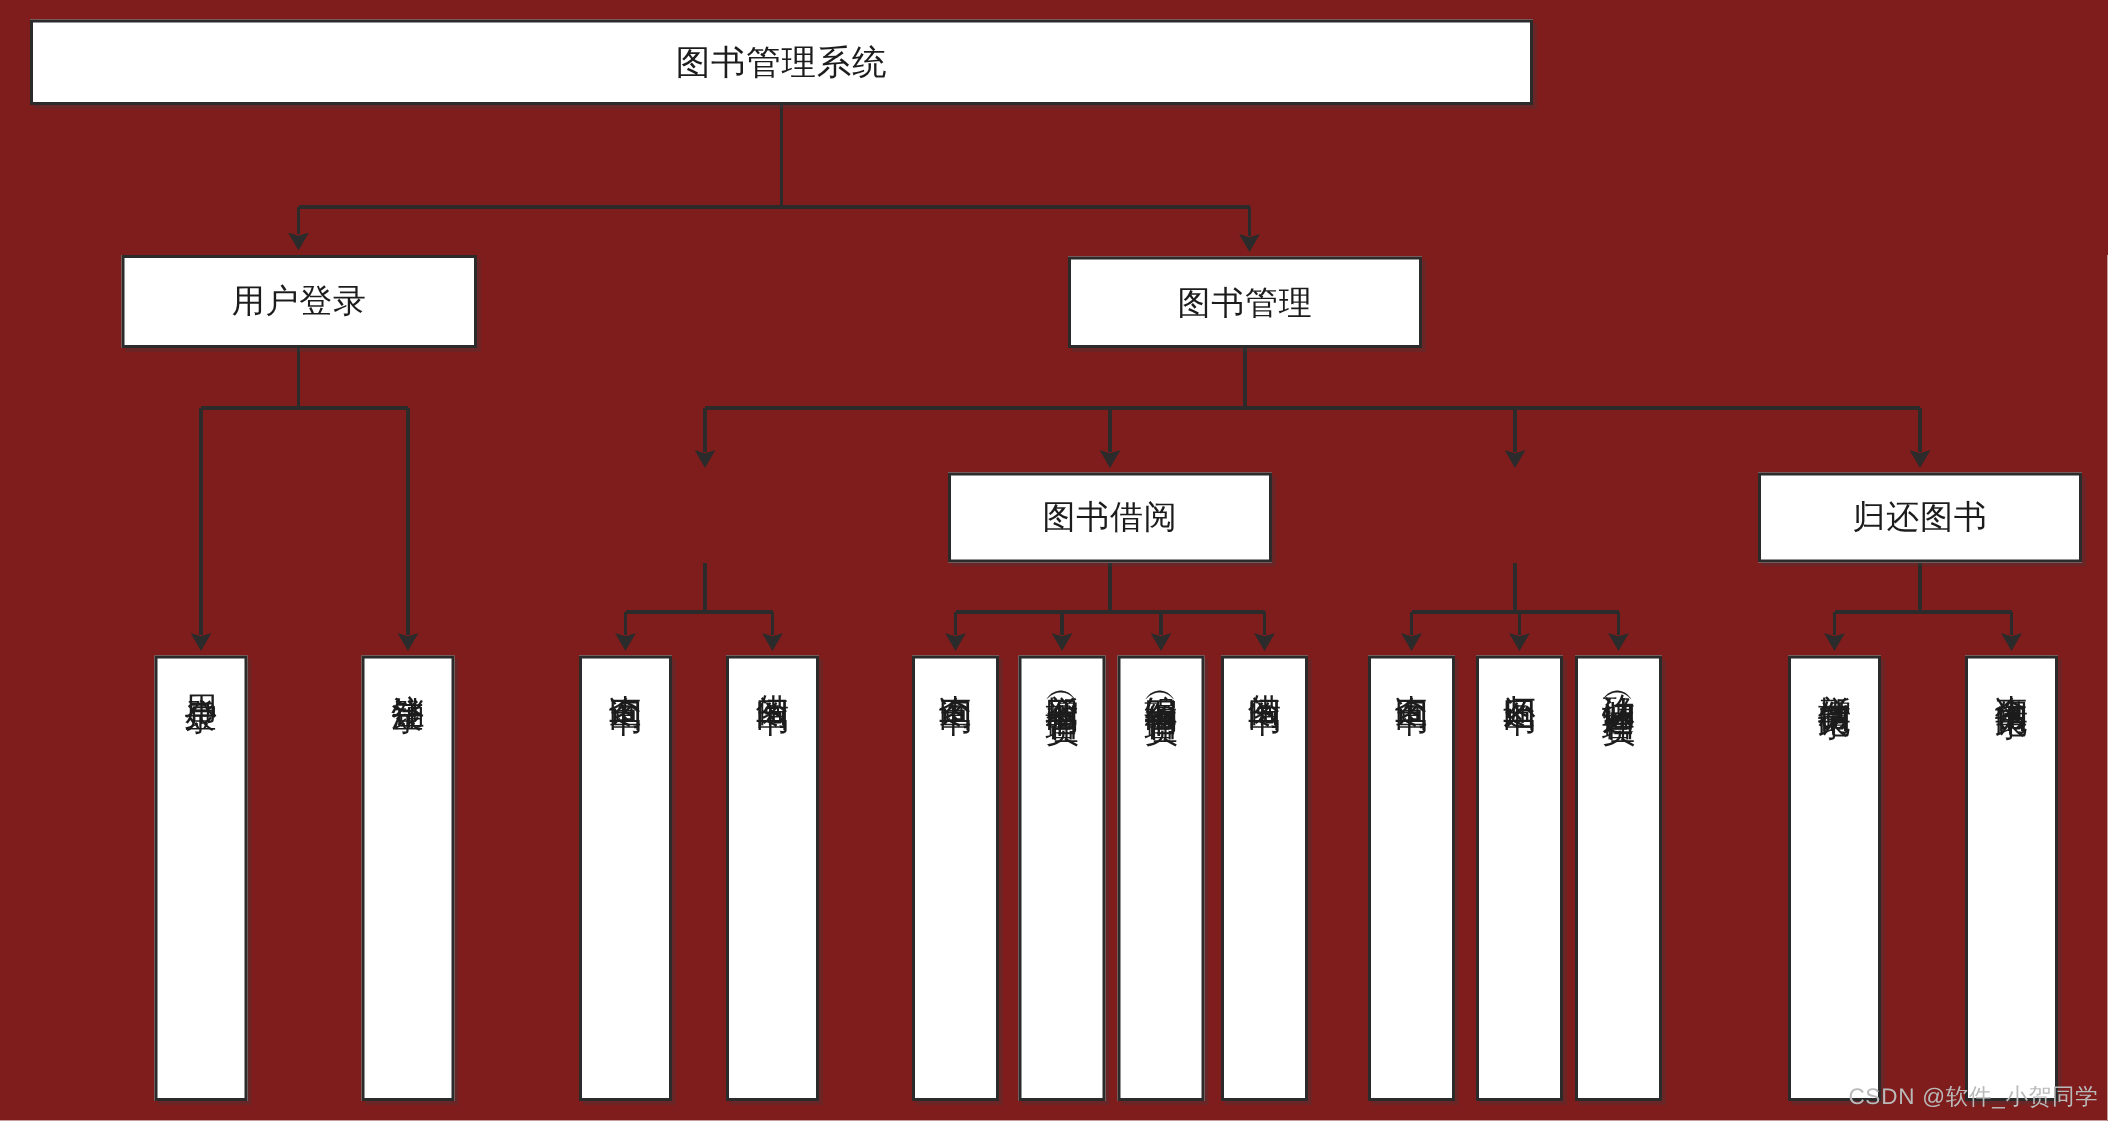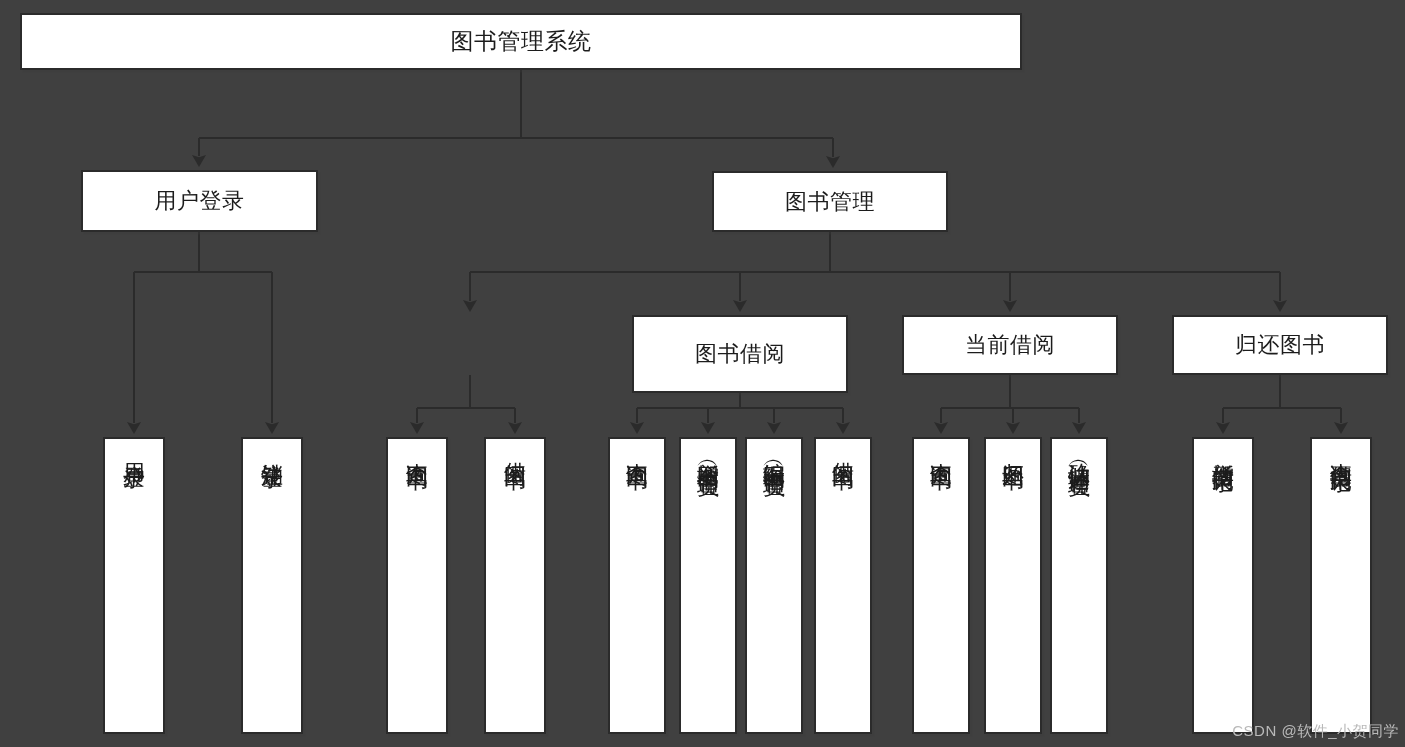--- a/index.html
+++ b/index.html
@@ -7,21 +7,21 @@
     padding: 0;
     background: #ffffff;
   }
   body {
     font-family: "Liberation Sans", "DejaVu Sans", sans-serif;
   }
   #canvas {
     position: relative;
     width: 1405px;
     height: 747px;
-    background: #404040;
+    background: #7f1d1d;
     overflow: hidden;
   }
   #wires {
     position: absolute;
     left: 0; top: 0;
     width: 1405px;
     height: 747px;
     pointer-events: none;
   }
   .node {
@@ -125,25 +125,22 @@
     <span class="label">图书管理系统</span>
   </div>
 
   <div class="node" style="left: 81px; top: 170px; width: 237px; height: 62px;">
     <span class="label">用户登录</span>
   </div>
   <div class="node" style="left: 712px; top: 171px; width: 236px; height: 61px;">
     <span class="label">图书管理</span>
   </div>
 
-  <div class="node" style="left: 632px; top: 315px; width: 216px; height: 78px;">
+  <div class="node" style="left: 632px; top: 315px; width: 216px; height: 60px;">
     <span class="label">图书借阅</span>
-  </div>
-  <div class="node" style="left: 902px; top: 315px; width: 216px; height: 60px;">
-    <span class="label">当前借阅</span>
   </div>
   <div class="node" style="left: 1172px; top: 315px; width: 216px; height: 60px;">
     <span class="label">归还图书</span>
   </div>
 
   <div class="node leaf" style="left: 103px; top: 437px; width: 62px; height: 297px;">
     <span class="label">用户登录</span>
   </div>
   <div class="node leaf" style="left: 241px; top: 437px; width: 62px; height: 297px;">
     <span class="label">注销登录</span>

